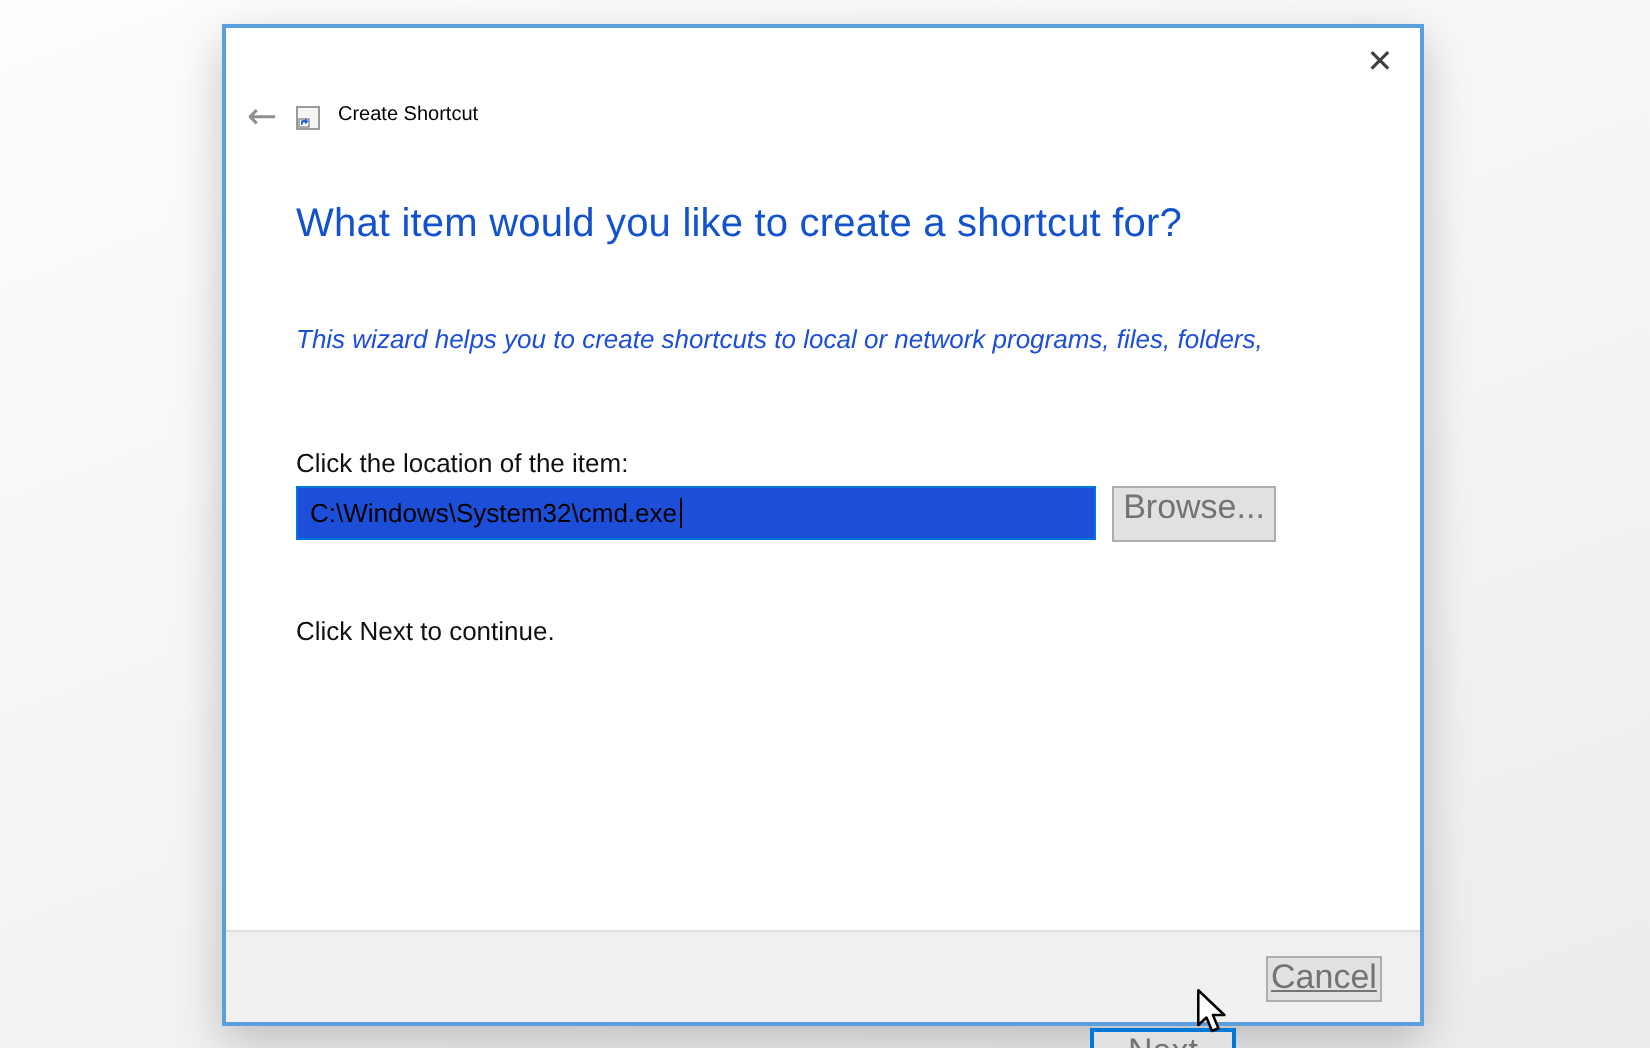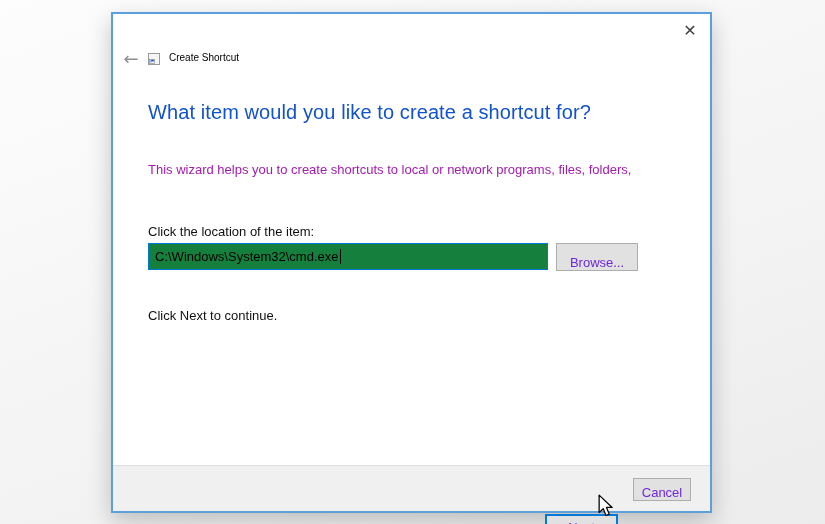--- a/index.html
+++ b/index.html
@@ -40,46 +40,46 @@
     position: absolute; left: 56px; top: 38px;
     font-size: 10px; color: #000000;
   }
   .heading {
     position: absolute; left: 35px; top: 87px;
     font-size: 20px; color: #1352ce;
     letter-spacing: 0.1px;
   }
   .description {
     position: absolute; left: 35px; top: 146px;
-    font-size: 13px; line-height: 19px; color: #a21caf;
+    font-size: 13px; line-height: 19px; color: #1d4ed8; font-style: italic;
   }
   .field-label {
     position: absolute; left: 35px; top: 210px;
     font-size: 13px; color: #101010;
   }
   .textbox {
     position: absolute; left: 35px; top: 229px;
     width: 400px; height: 27px;
-    background: #15803d;
+    background: #1d4ed8;
     border: 1px solid #0078d7;
     display: flex; align-items: center;
     padding-left: 6px;
     font-size: 13px; color: #000;
     cursor: text;
   }
   .caret {
     width: 1px; height: 15px;
     background: #000;
     margin-left: 1px;
   }
   .btn {
     background: #e1e1e1;
     border: 1px solid #adadad;
-    font-size: 13px; color: #6d28d9;
-    display: flex; align-items: flex-end; justify-content: center;
+    font-size: 17px; color: #737373;
+    display: flex; align-items: flex-start; justify-content: center;
     cursor: pointer;
     font-family: "Liberation Sans", sans-serif;
   }
   .browse-btn {
     position: absolute; left: 443px; top: 229px;
     width: 82px; height: 28px;
   }
   .footer {
     position: absolute; left: 0; right: 0; bottom: 0;
     height: 46px;
@@ -87,21 +87,21 @@
     border-top: 1px solid #dfdfdf;
   }
   .next-btn {
     position: absolute; left: 432px; top: 464px;
     width: 73px; height: 23px;
     border: 2px solid #0078d7;
     margin-top: 36px;
   }
   .cancel-btn {
     position: absolute; left: 520px; top: 464px;
-    width: 58px; height: 23px;
+    width: 58px; height: 23px; text-decoration: underline;
   }
   .mouse-cursor {
     position: absolute; left: 597px; top: 494px;
     width: 18px; height: 24px;
     pointer-events: none;
   }
 </style>
 </head>
 <body>
 

